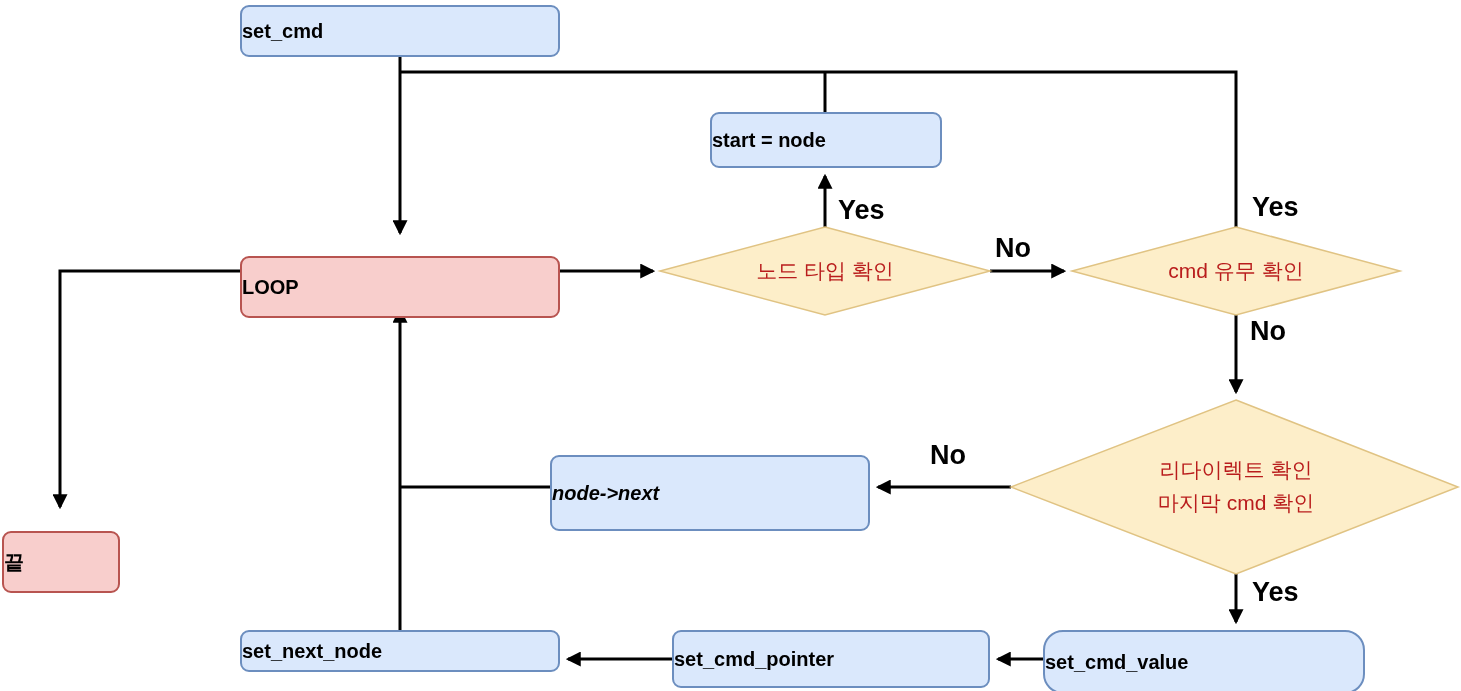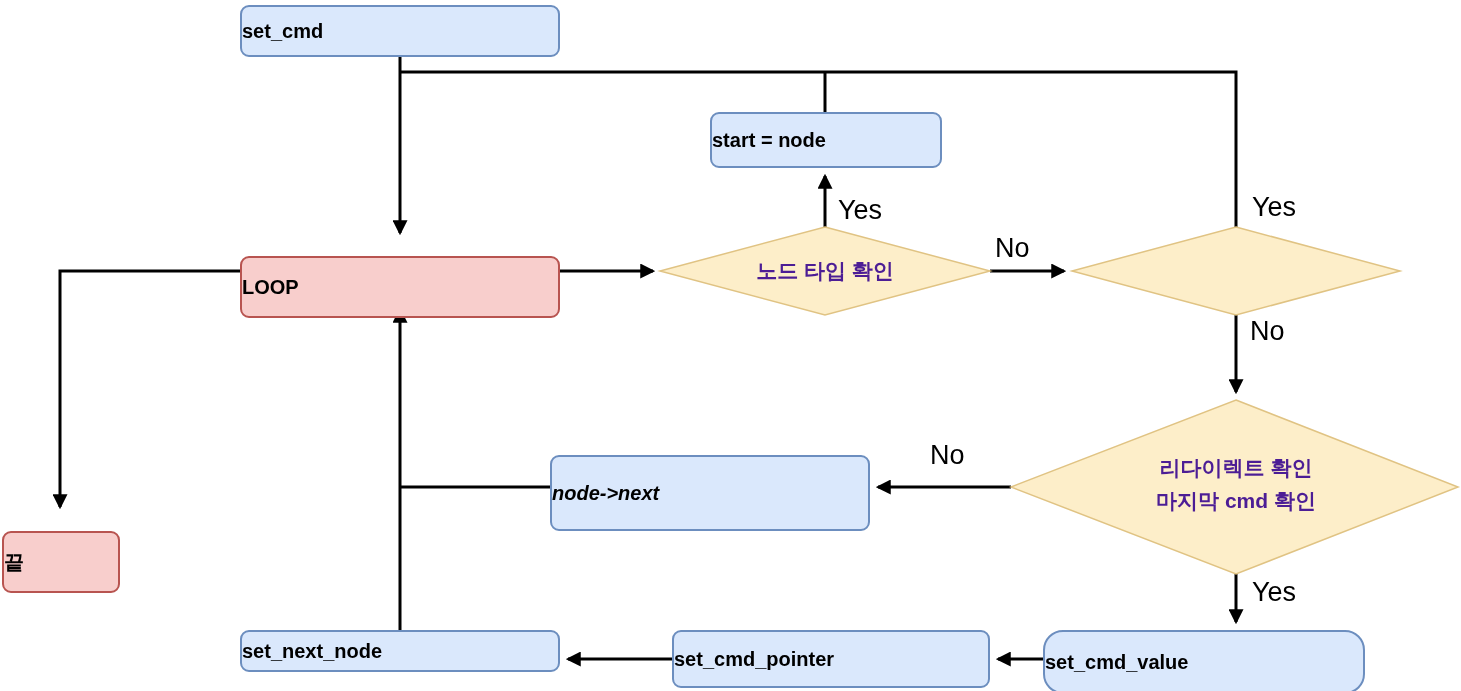--- a/index.html
+++ b/index.html
@@ -51,31 +51,31 @@
   .node.terminal {
     background: #f8cecc;
     border: 2px solid #b85450;
     margin-top: 16px;
   }
   .decision-label {
     position: absolute;
     display: flex;
     flex-direction: column;
     align-items: center;
-    justify-content: flex-start;
-    font-weight: bold;
+    justify-content: center;
+    font-weight: normal;
     font-size: 21px;
-    color: #4c1d95;
+    color: #b91c1c;
     text-align: center;
     line-height: 1.55;
     pointer-events: none;
   }
   .edge-label {
     position: absolute;
-    font-weight: normal;
+    font-weight: bold;
     font-size: 27px;
     color: #000000;
     white-space: nowrap;
   }
 </style>
 </head>
 <body>
 
 <div class="canvas">
 
@@ -148,20 +148,23 @@
   </div>
 
   <div class="node process" style="left:1043px; top:630px; width:322px; height:64px;border-radius:20px;">
     <span>set_cmd_value</span>
   </div>
 
   <div class="decision-label" style="left:675px; top:255px; width:300px; height:32px;">
     <span>노드 타입 확인</span>
   </div>
 
+  <div class="decision-label" style="left:1086px; top:255px; width:300px; height:32px;">
+    <span>cmd 유무 확인</span>
+  </div>
 
   <div class="decision-label" style="left:1061px; top:452px; width:350px; height:70px;">
     <span>리다이렉트 확인</span>
     <span>마지막 cmd 확인</span>
   </div>
 
   <div class="edge-label" style="left:838px; top:195px;">Yes</div>
 
   <div class="edge-label" style="left:995px; top:233px;">No</div>
 

